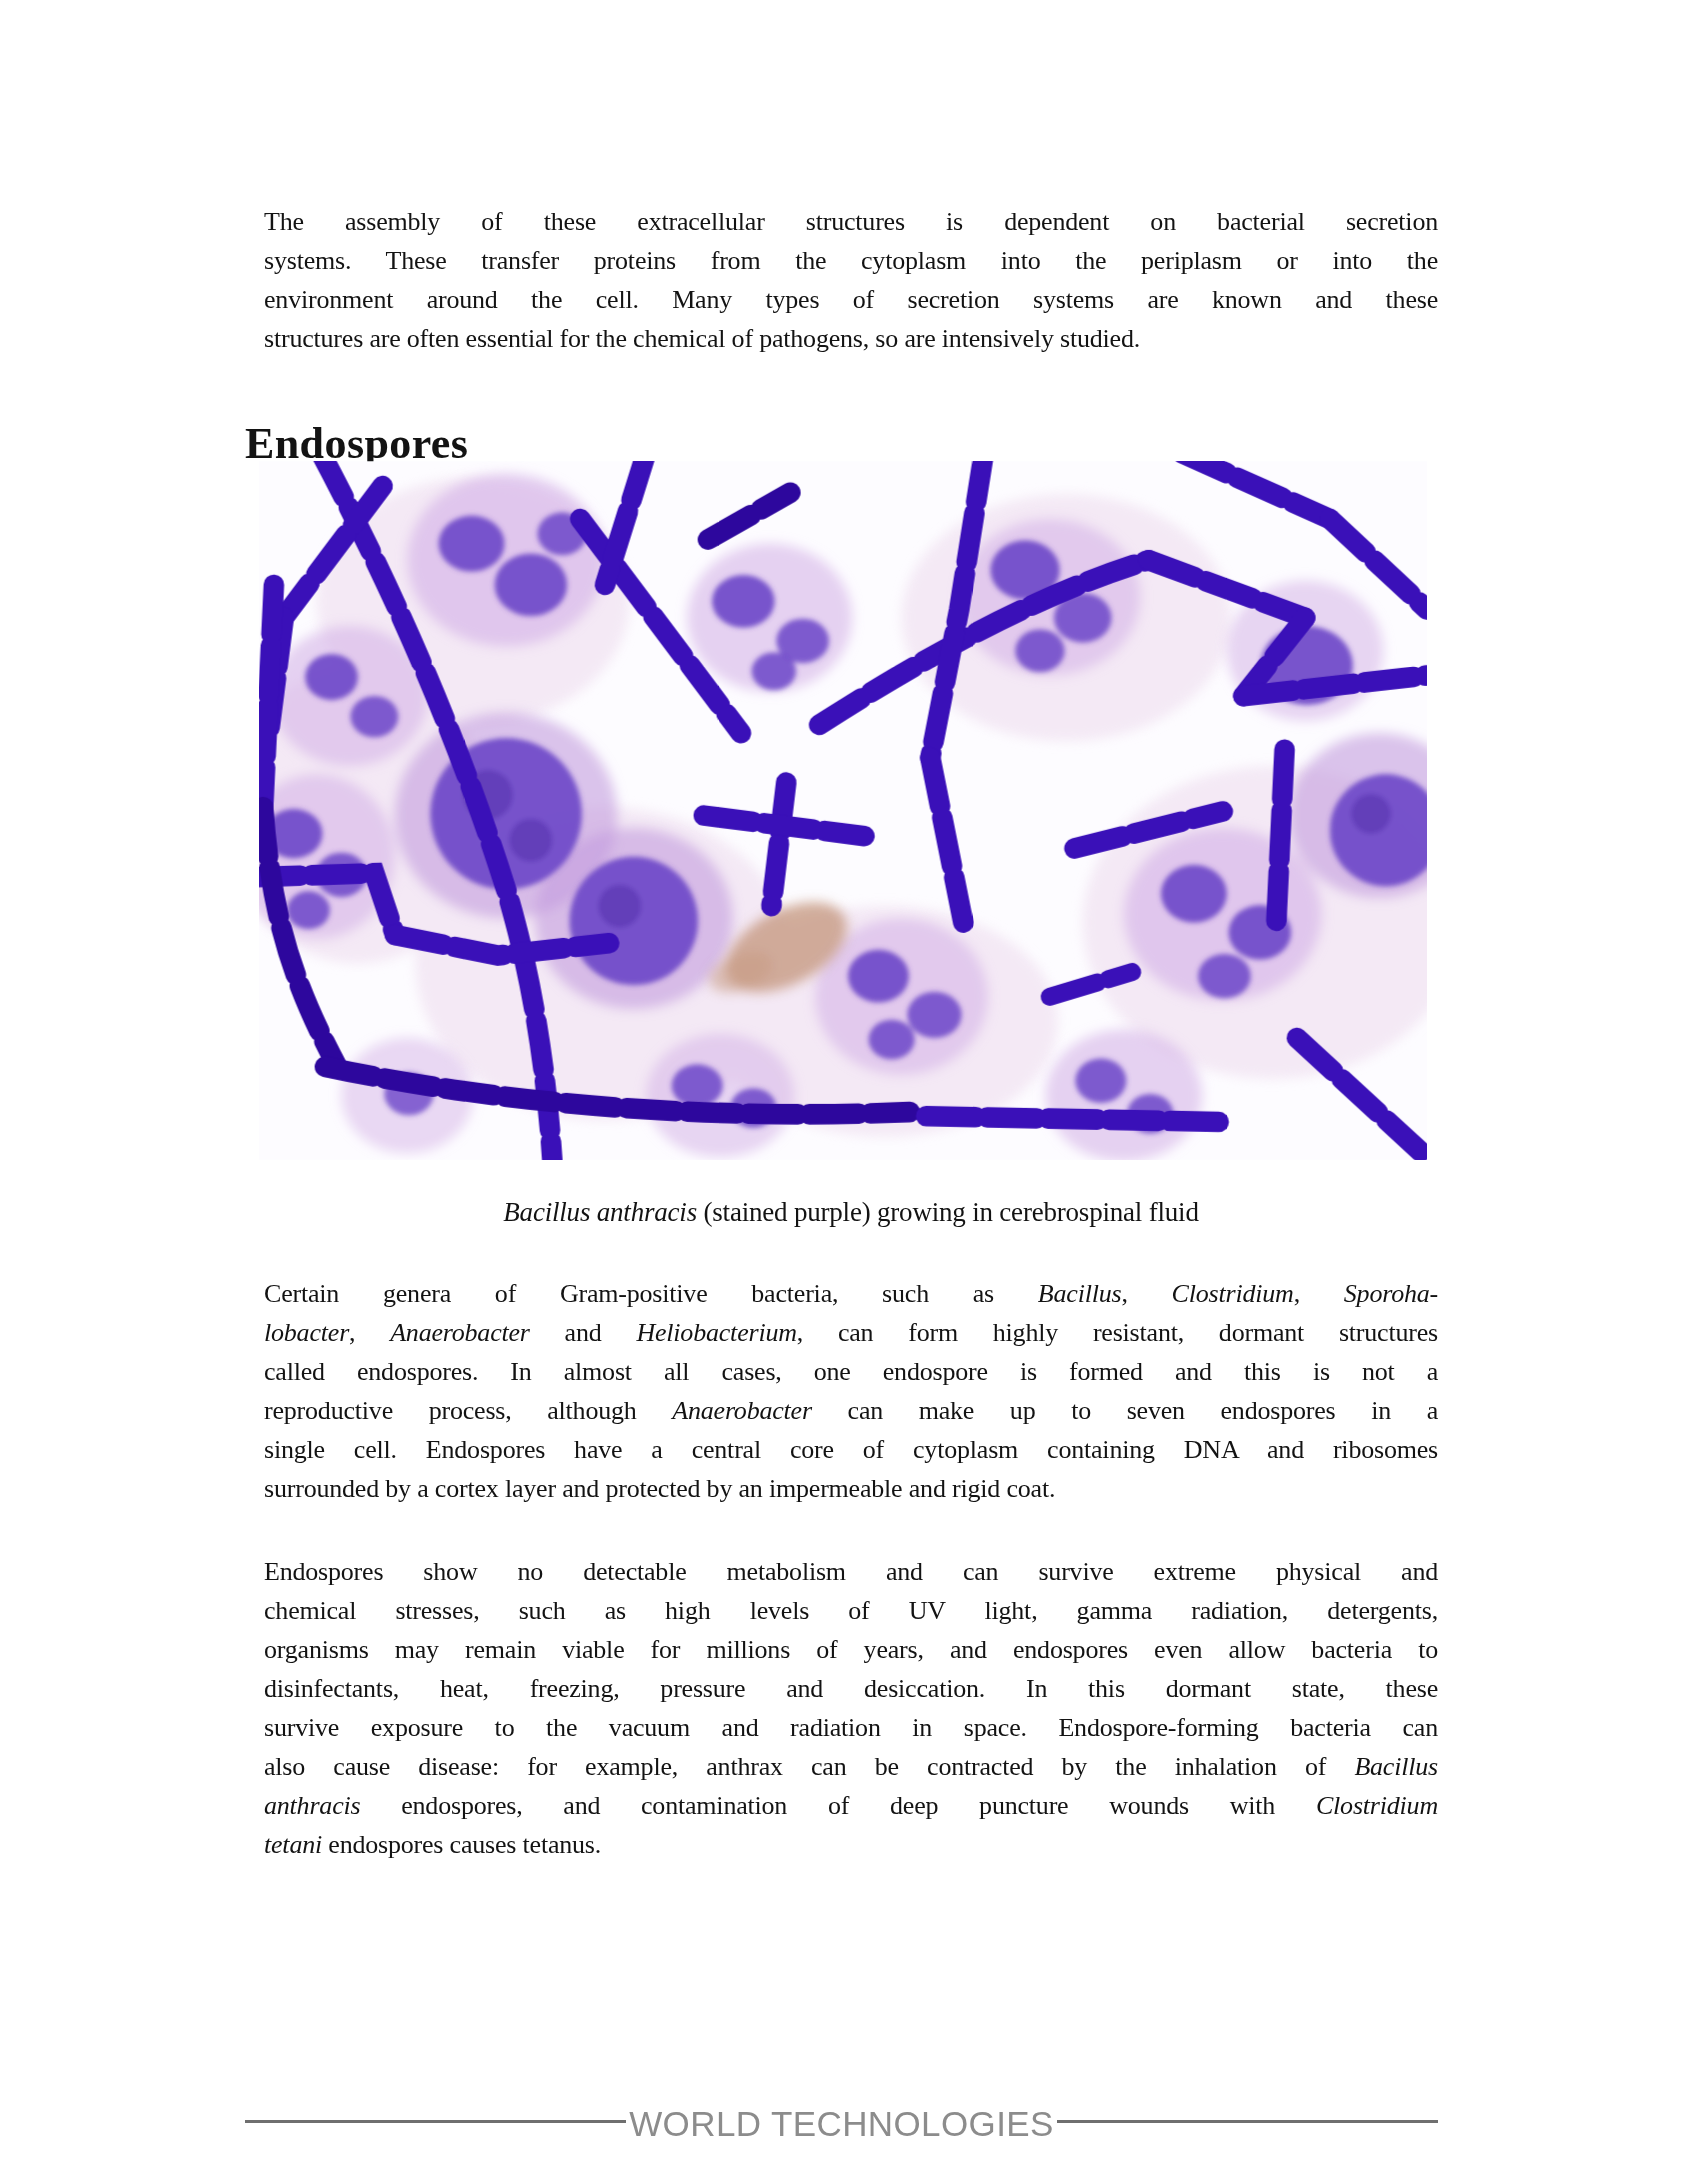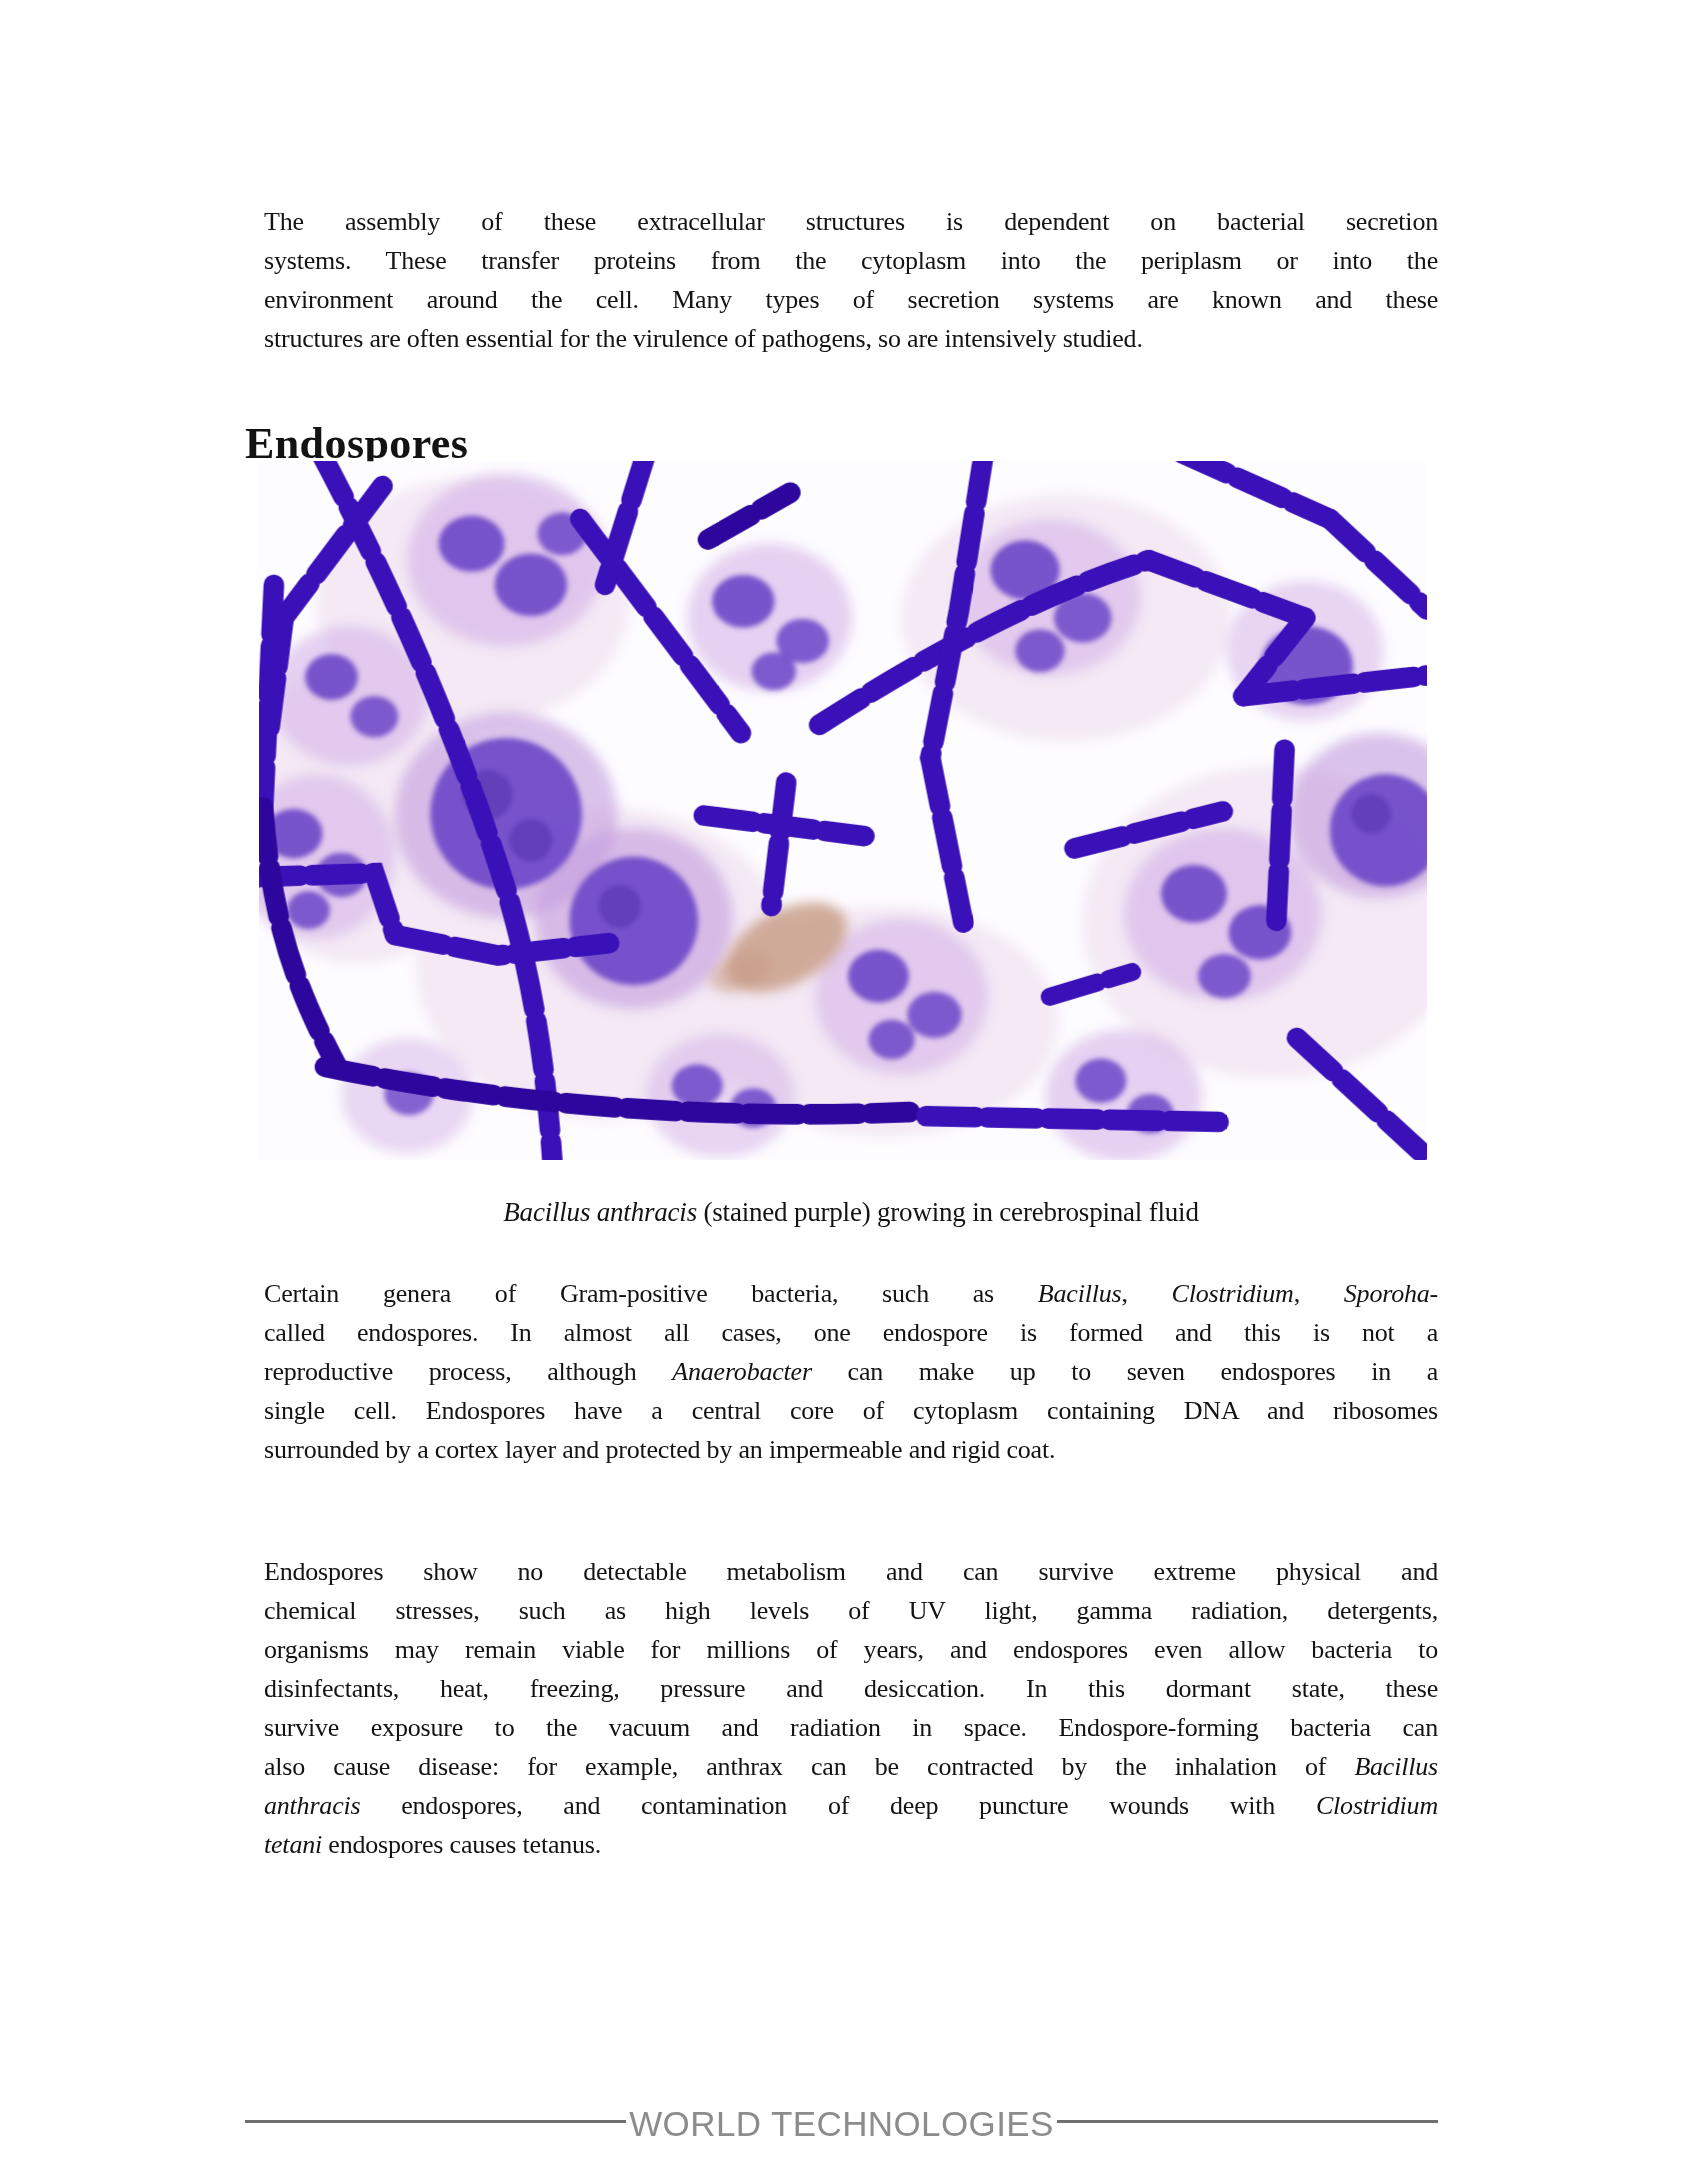--- a/index.html
+++ b/index.html
@@ -66,21 +66,21 @@
     white-space: nowrap;
   }
 </style>
 </head>
 <body>
 
 <div id="para1" class="textblock">
     <div class="tline"><span>The assembly of these extracellular structures is dependent on bacterial secretion</span></div>
     <div class="tline"><span>systems. These transfer proteins from the cytoplasm into the periplasm or into the</span></div>
     <div class="tline"><span>environment around the cell. Many types of secretion systems are known and these</span></div>
-    <div class="tline last"><span>structures are often essential for the virulence of pathogens, so are intensively studied.</span></div>
+    <div class="tline last"><span>structures are often essential for the chemical of pathogens, so are intensively studied.</span></div>
   </div>
 
 <div id="heading" class="textblock">Endospores</div>
 
 <div id="figure">
   <svg viewBox="0 0 1418 848" xmlns="http://www.w3.org/2000/svg" aria-hidden="true">
     <defs>
       <filter id="soft" x="-30%" y="-30%" width="160%" height="160%">
           <feGaussianBlur stdDeviation="7"></feGaussianBlur>
         </filter>
@@ -189,20 +189,21 @@
     </g>
   </svg>
 </div>
 
 <div id="caption" class="textblock caption">
     <div class="tline last"><i>Bacillus anthracis</i><span> (stained purple) growing in cerebrospinal fluid</span></div>
   </div>
 
 <div id="para2" class="textblock">
     <div class="tline"><span>Certain genera of Gram-positive bacteria, such as </span><i>Bacillus</i><span>, </span><i>Clostridium</i><span>, </span><i>Sporoha-</i></div>
+    <div class="tline"><i>lobacter</i><span>, </span><i>Anaerobacter</i><span> and </span><i>Heliobacterium</i><span>, can form highly resistant, dormant structures</span></div>
     <div class="tline"><span>called endospores. In almost all cases, one endospore is formed and this is not a</span></div>
     <div class="tline"><span>reproductive process, although </span><i>Anaerobacter</i><span> can make up to seven endospores in a</span></div>
     <div class="tline"><span>single cell. Endospores have a central core of cytoplasm containing DNA and ribosomes</span></div>
     <div class="tline last"><span>surrounded by a cortex layer and protected by an impermeable and rigid coat.</span></div>
   </div>
 
 <div id="para3" class="textblock">
     <div class="tline"><span>Endospores show no detectable metabolism and can survive extreme physical and</span></div>
     <div class="tline"><span>chemical stresses, such as high levels of UV light, gamma radiation, detergents,</span></div>
     <div class="tline"><span>organisms may remain viable for millions of years, and endospores even allow bacteria to</span></div>

